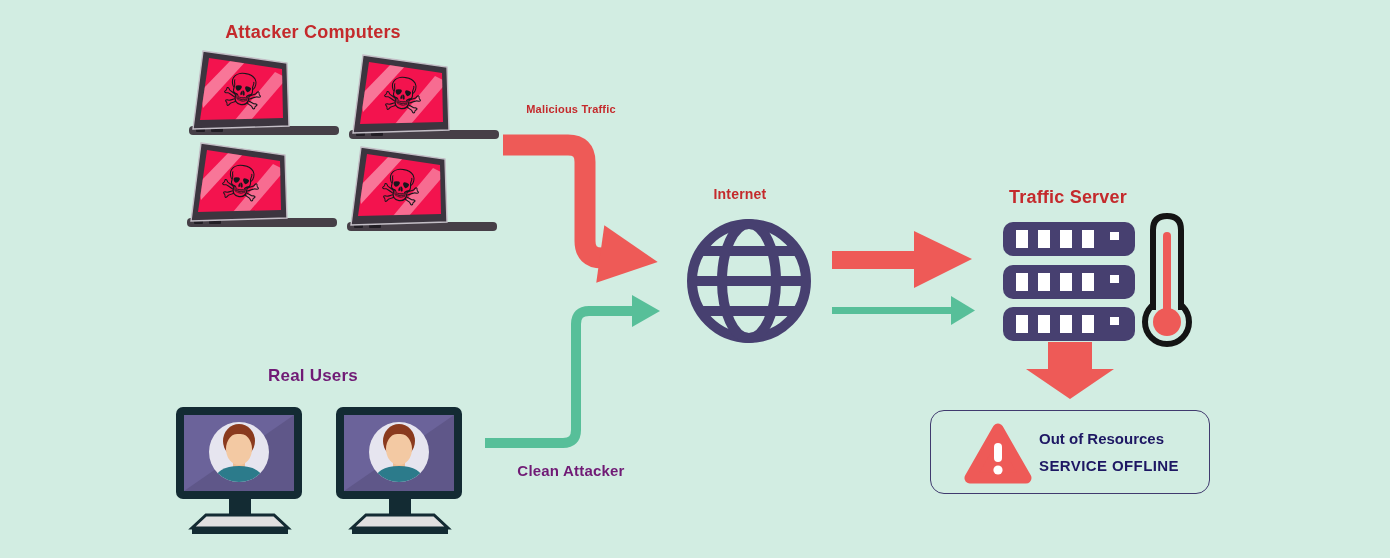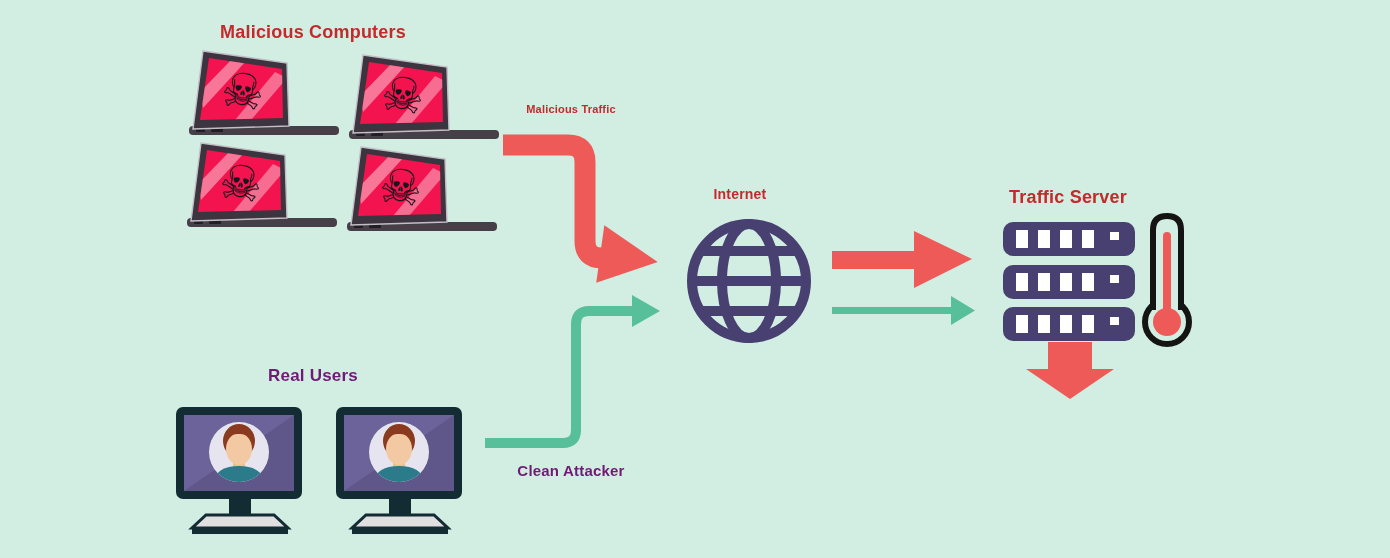--- a/index.html
+++ b/index.html
@@ -94,21 +94,21 @@
           <rect x="13" y="8" width="12" height="18" fill="#ffffff"></rect>
           <rect x="35" y="8" width="12" height="18" fill="#ffffff"></rect>
           <rect x="57" y="8" width="12" height="18" fill="#ffffff"></rect>
           <rect x="79" y="8" width="12" height="18" fill="#ffffff"></rect>
           <rect x="107" y="10" width="9" height="8" fill="#ffffff"></rect>
         </g>
       </symbol>
     </defs>
   </svg>
 
-  <div class="label label-red" style="left:313px;top:22px;font-size:18px;">Malicious Computers</div>
+  <div class="label label-red" style="left:313px;top:22px;font-size:18px;">Attacker Computers</div>
 
   <div class="label label-red" style="left:571px;top:103px;font-size:11px;">Malicious Traffic</div>
 
   <div class="label label-red" style="left:740px;top:186px;font-size:14px;">Internet</div>
 
   <div class="label label-red" style="left:1068px;top:187px;font-size:18px;">Traffic Server</div>
 
   <div class="label label-teal" style="left:313px;top:366px;font-size:17px;">Real Users</div>
 
   <div class="label label-teal" style="left:571px;top:462px;font-size:15px;">Clean Attacker</div>
@@ -167,20 +167,29 @@
     <path d="M13,102 V22 Q13,8 27,8 Q41,8 41,22 V102" fill="none" stroke="#141414" stroke-width="6"></path>
     <line x1="27" y1="28" x2="27" y2="104" stroke="#ee5a57" stroke-width="8" stroke-linecap="round"></line>
     <circle cx="27" cy="114" r="14" fill="#ee5a57"></circle>
   </svg>
 
   <svg class="abs" style="left:1020px;top:342px" width="100" height="60">
     <rect x="28" y="0" width="44" height="27" fill="#ee5a57"></rect>
     <polygon points="6,27 94,27 50,57" fill="#ee5a57"></polygon>
   </svg>
 
+  <div class="status-box">
+    <svg class="abs" style="left:32px;top:11px" width="70" height="64">
+      <polygon points="35,7 7,56 63,56" fill="#ee5a57" stroke="#ee5a57" stroke-width="11" stroke-linejoin="round"></polygon>
+      <rect x="31" y="21" width="8" height="19" rx="4" fill="#ffffff"></rect>
+      <circle cx="35" cy="48" r="4.6" fill="#ffffff"></circle>
+    </svg>
+    <div class="box-text box-line1">Out of Resources</div>
+    <div class="box-text box-line2">SERVICE OFFLINE</div>
+  </div>
 
   <svg class="abs" style="left:176px;top:407px" width="130" height="130">
       <use href="#monitor"></use>
     </svg>
   <svg class="abs" style="left:336px;top:407px" width="130" height="130">
       <use href="#monitor"></use>
     </svg>
 
 </div>
 

